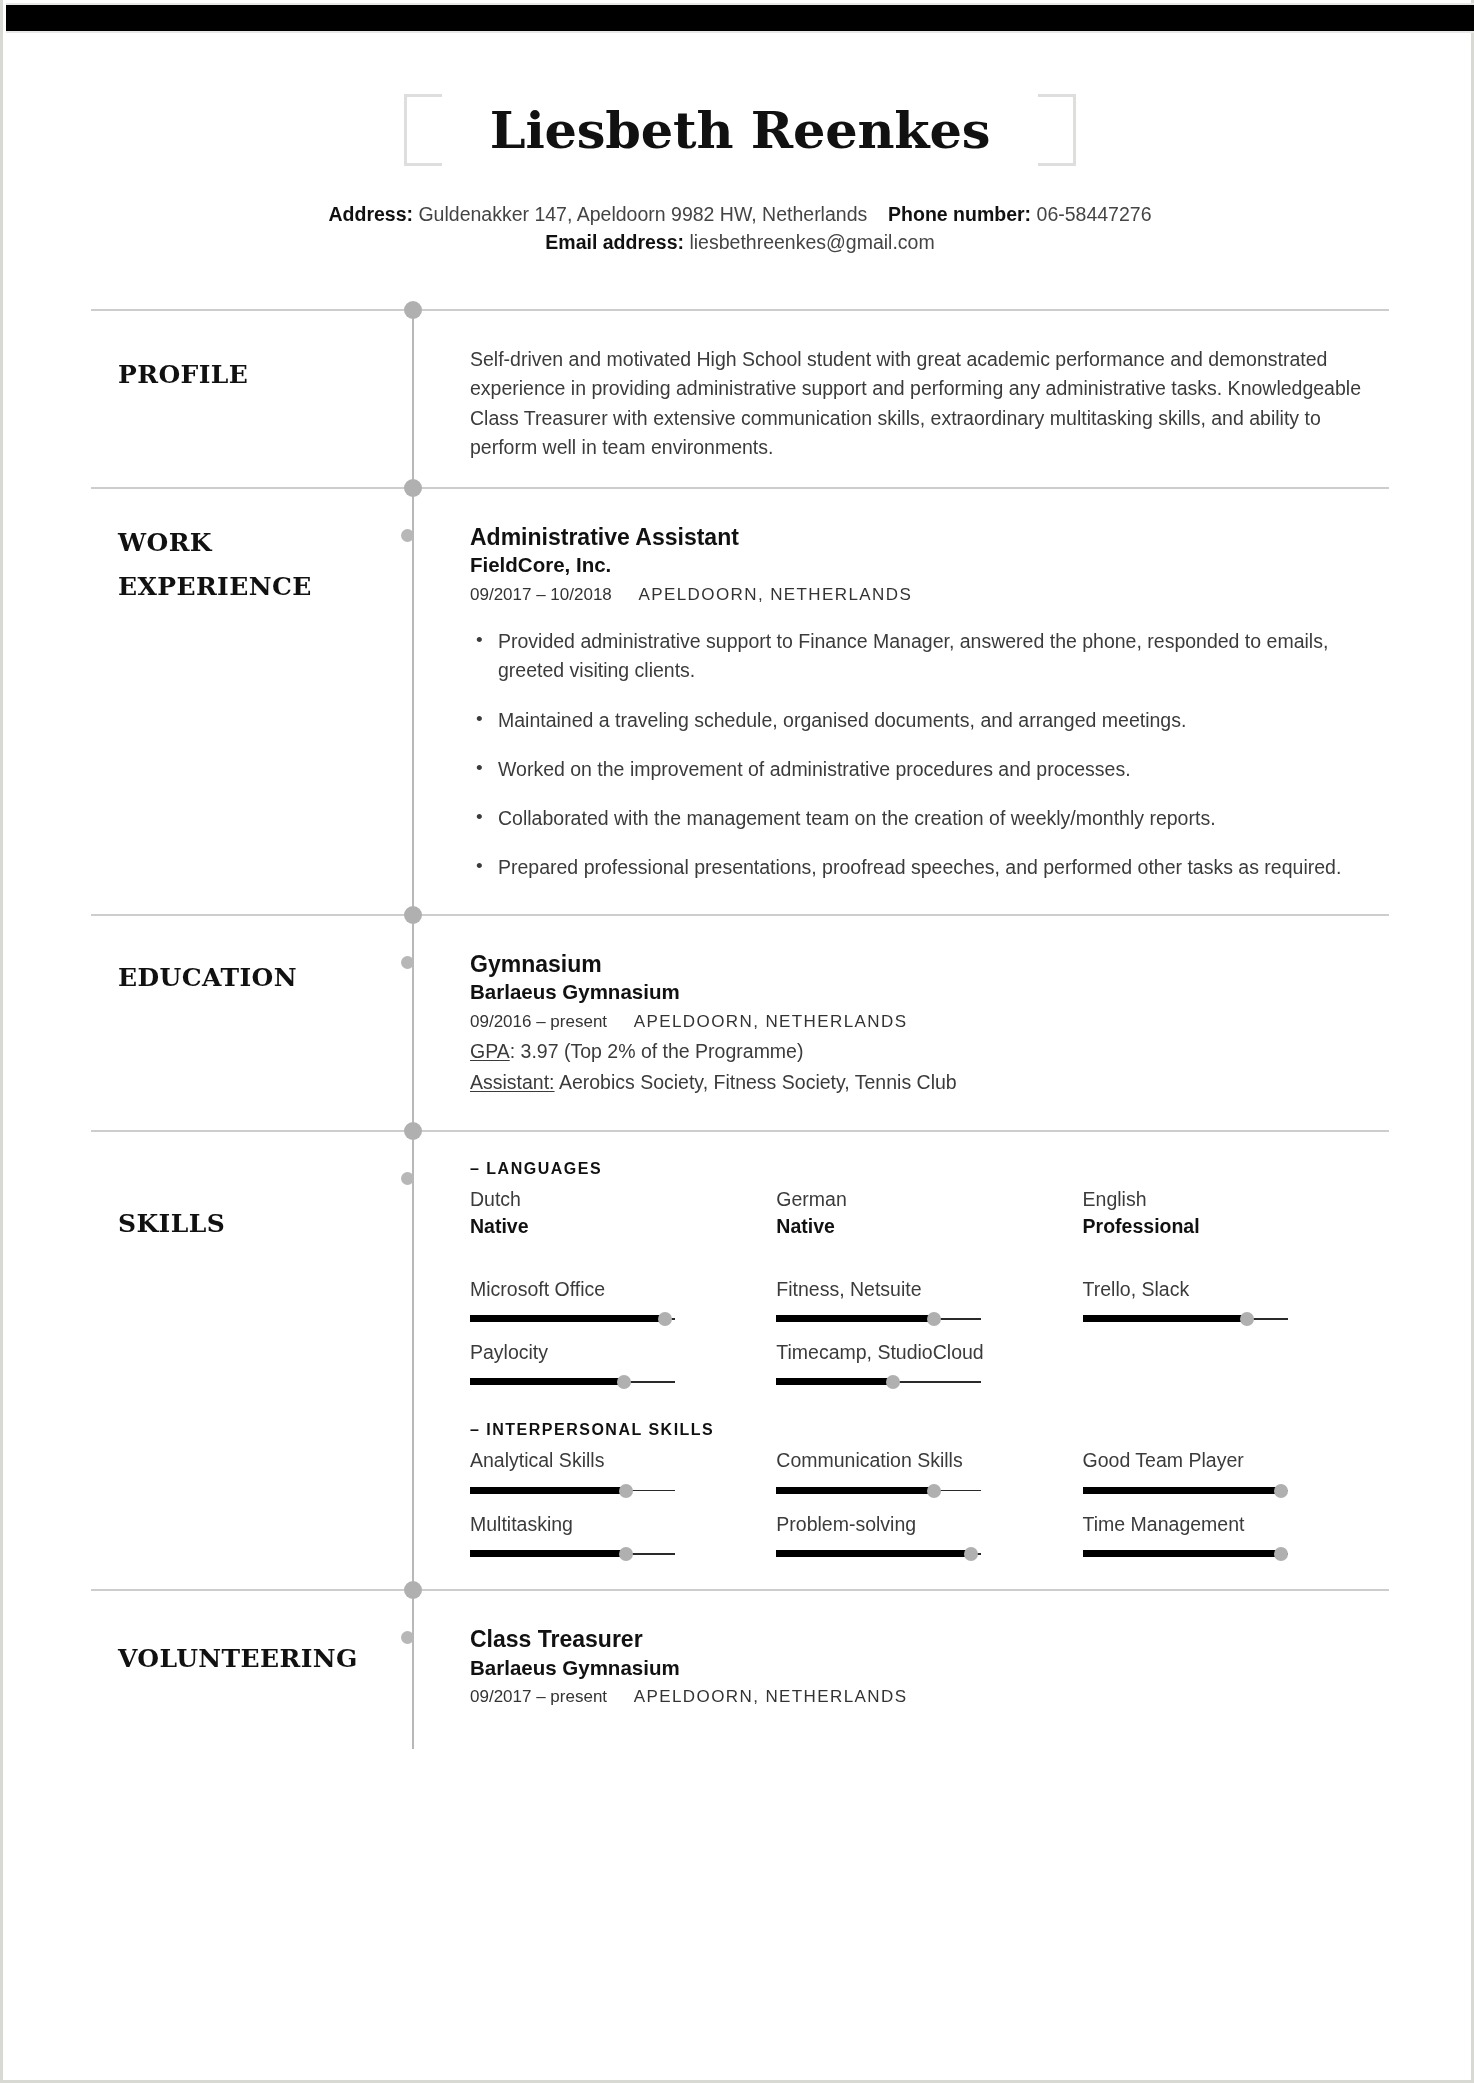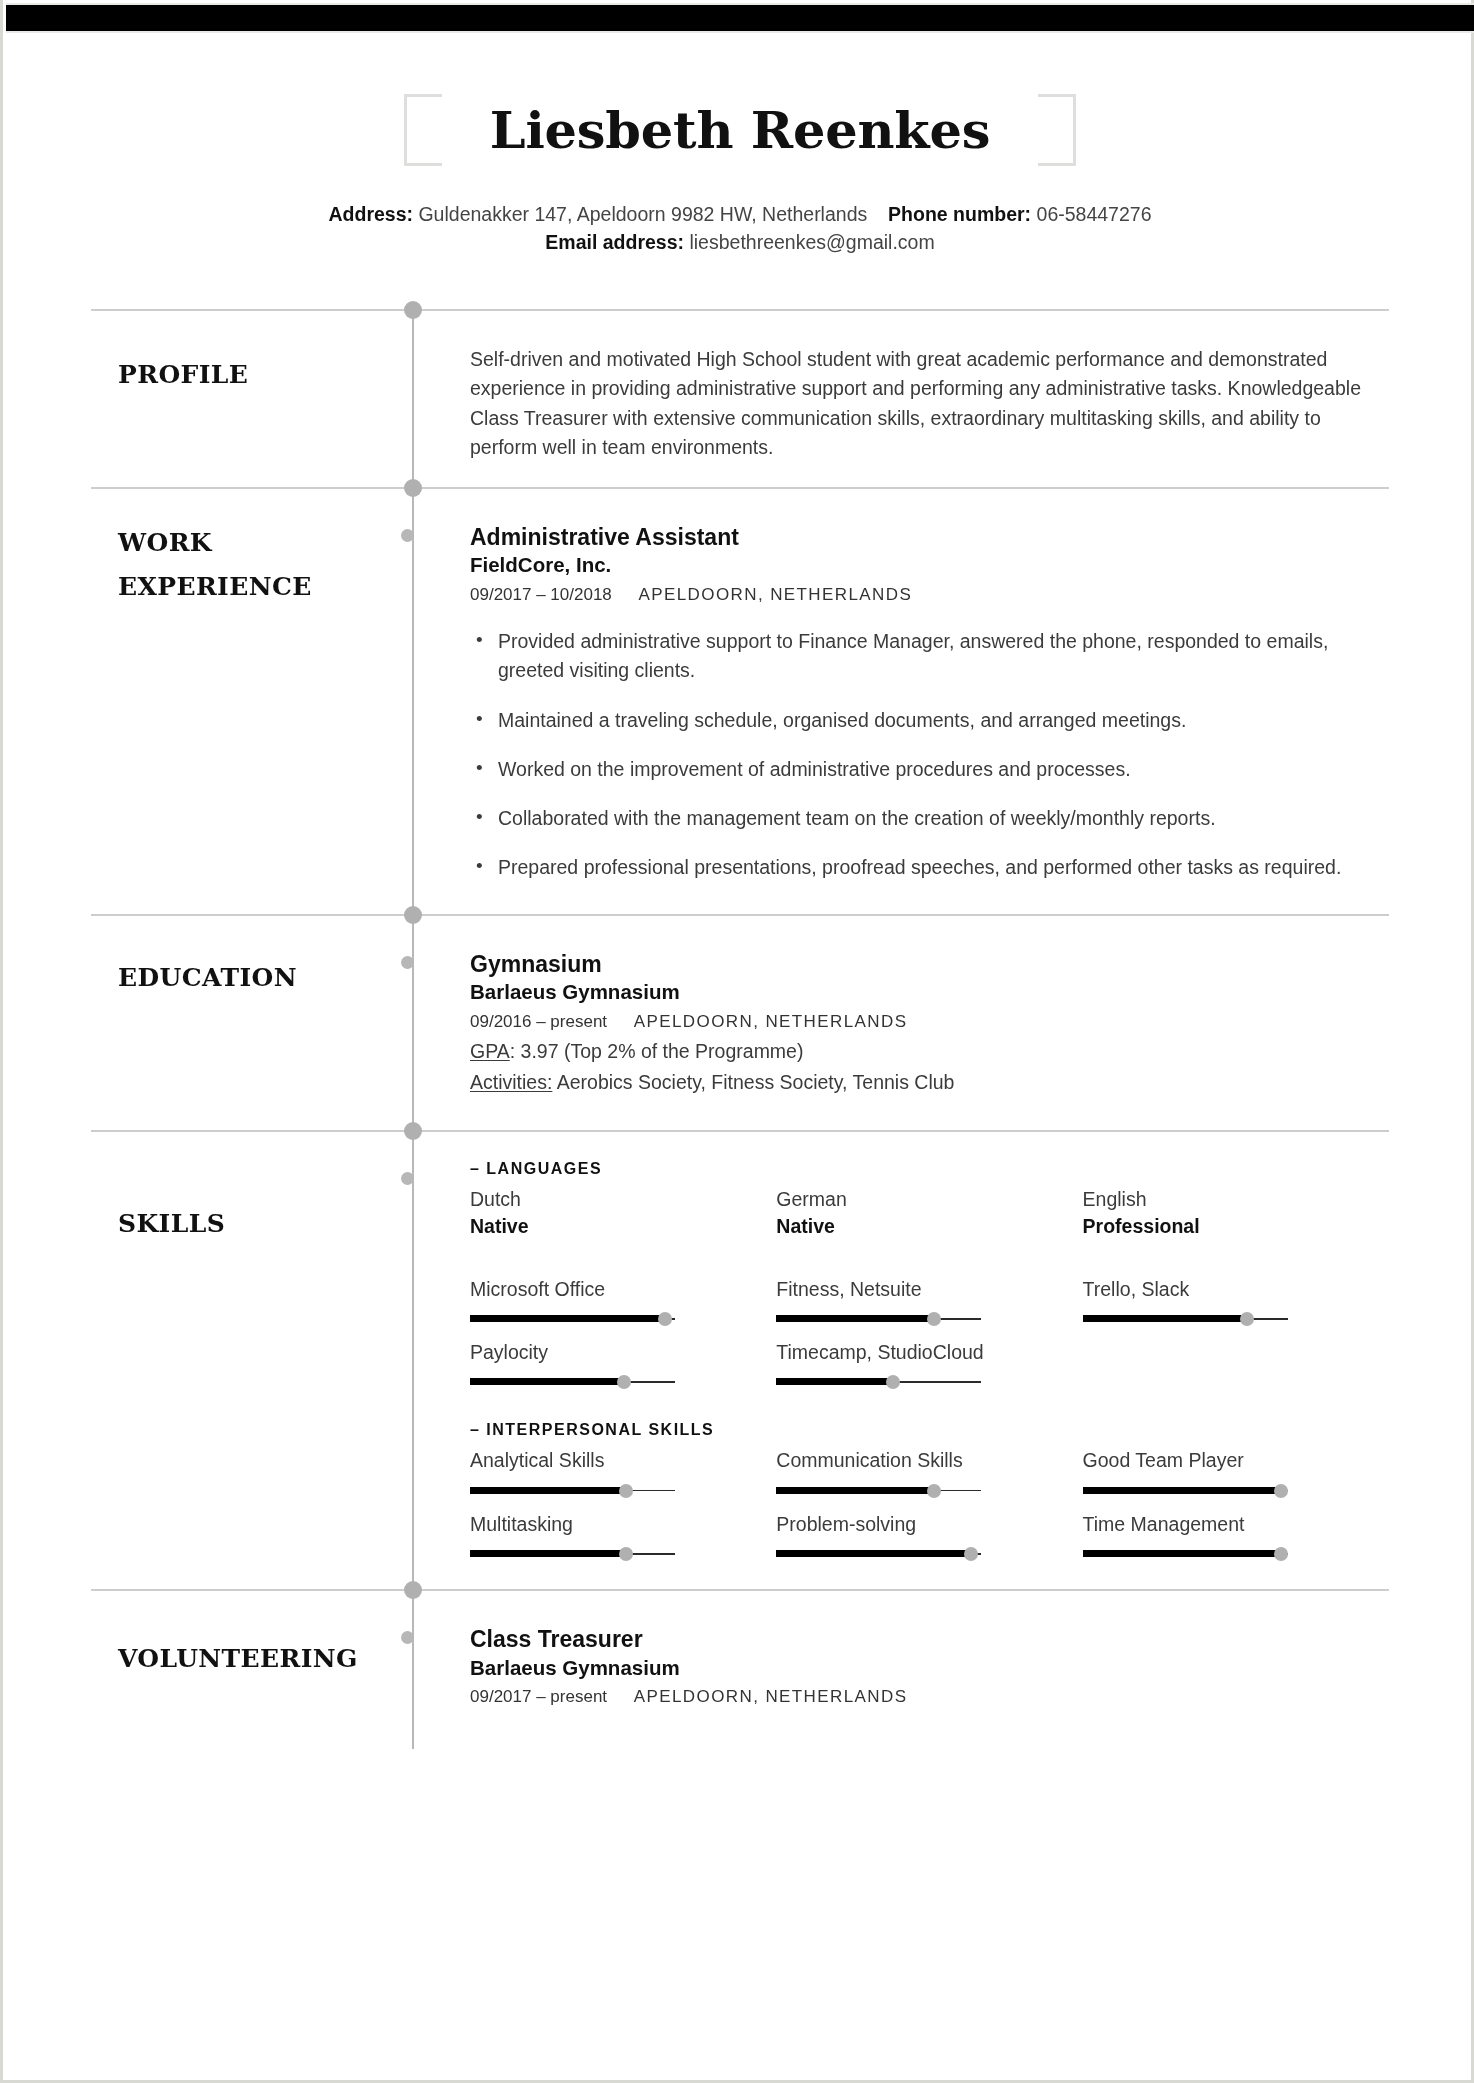--- a/index.html
+++ b/index.html
@@ -380,21 +380,21 @@
           <div class="job-title">Gymnasium</div>
           <div class="job-org">Barlaeus Gymnasium</div>
           <div class="meta-line">
             <span>09/2016 – present</span>
             <span class="meta-place">APELDOORN, NETHERLANDS</span>
           </div>
           <div class="edu-detail">
             <span class="u">GPA</span><span>: 3.97 (Top 2% of the Programme)</span>
           </div>
           <div class="edu-detail">
-            <span class="u">Activities:</span><span> Aerobics Society, Fitness Society, Tennis Club</span>
+            <span class="u">Assistant:</span><span> Aerobics Society, Fitness Society, Tennis Club</span>
           </div>
         </div>
       </div>
 
       <div class="section sec-skills">
         <div class="divider"></div>
         <div class="node"></div>
         <div class="sec-label">SKILLS</div>
         <div class="sec-content">
           <div class="entry-dot"></div>

